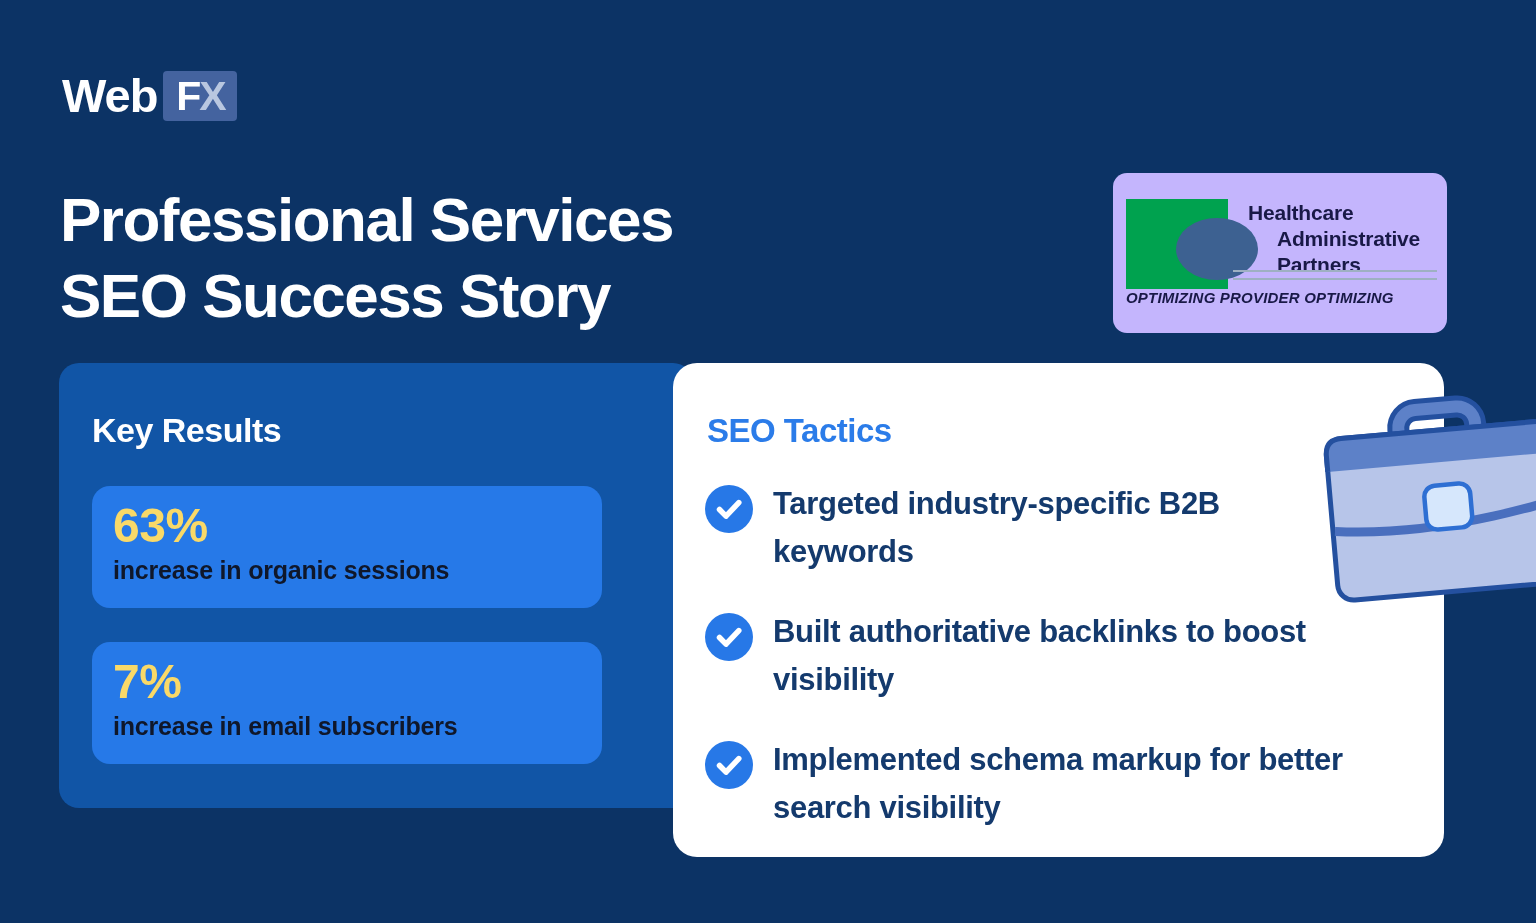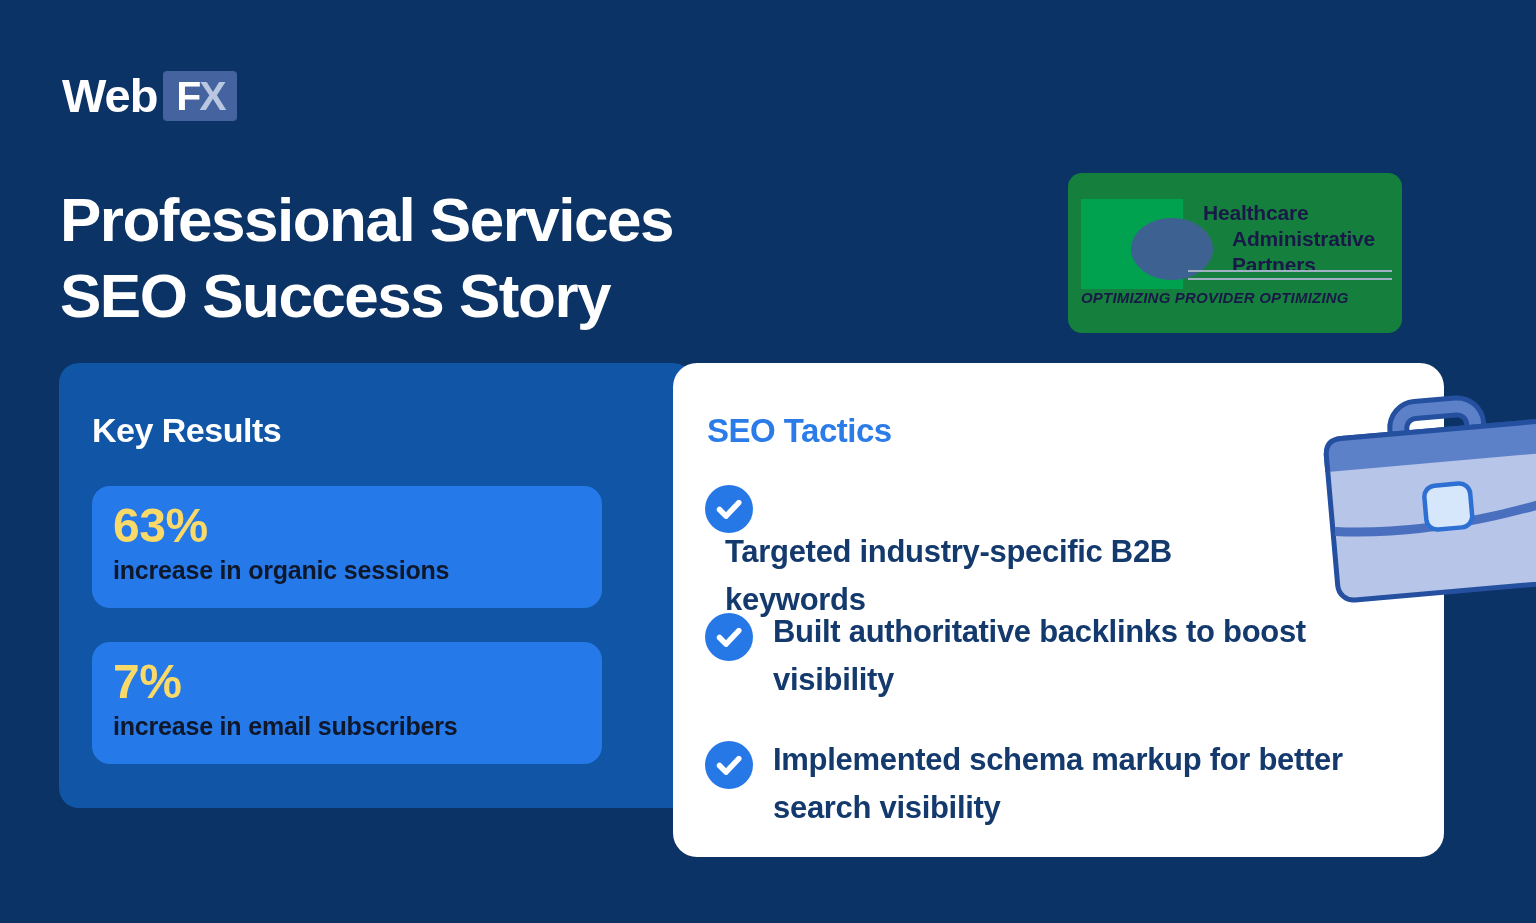--- a/index.html
+++ b/index.html
@@ -13,22 +13,22 @@
             display:flex;align-items:center;justify-content:center;
             font-size:41px;font-weight:bold;letter-spacing:-2px;line-height:1;}
   .brand-fx .f{color:#ffffff;}
   .brand-fx .x{color:#b9c7e0;}
 
   
   .headline{position:absolute;left:60px;top:182px;color:#ffffff;font-size:62px;
             font-weight:bold;letter-spacing:-1.5px;line-height:76px;}
 
   
-  .hap-card{position:absolute;left:1068px;top:173px;width:334px;height:160px;
-            background:#15803d;border-radius:14px;}
+  .hap-card{position:absolute;left:1113px;top:173px;width:334px;height:160px;
+            background:#c4b5fd;border-radius:14px;}
   .hap-green{position:absolute;left:13px;top:26px;width:102px;height:90px;background:#00a24f;}
   .hap-ellipse{position:absolute;left:63px;top:45px;width:82px;height:62px;
                background:#3d6191;border-radius:50%;}
   .hap-text{position:absolute;left:135px;top:27px;color:#191947;font-size:21px;
             font-weight:bold;line-height:26px;letter-spacing:-0.2px;}
   .hap-text .indent{padding-left:29px;}
   .hap-rule{position:absolute;left:120px;width:204px;height:2px;background:#9eb0c2;}
   .hap-rule.r1{top:97px;}
   .hap-rule.r2{top:105px;}
   .hap-tagline{position:absolute;left:13px;top:116px;width:310px;color:#191947;
@@ -47,21 +47,21 @@
               font-weight:bold;letter-spacing:-0.5px;}
   .stat-label{position:absolute;left:21px;top:70px;color:#0f172a;font-size:25px;
               font-weight:bold;letter-spacing:-0.2px;}
 
   
   .tactics-card{position:absolute;left:673px;top:363px;width:771px;height:494px;
                 background:#ffffff;border-radius:24px;}
   .tactics-title{position:absolute;left:34px;top:49px;color:#2b7ce9;font-size:33px;
                  font-weight:bold;letter-spacing:-0.5px;}
   .tactic-item{position:absolute;left:32px;display:flex;align-items:flex-start;}
-  .tactic-item.t1{top:122px;flex-direction:column;}
+  .tactic-item.t1{top:122px;}
   .tactic-item.t2{top:250px;}
   .tactic-item.t3{top:378px;}
   .check-wrap{width:48px;height:48px;flex:0 0 48px;}
   .tactic-text{margin-left:20px;margin-top:-5px;width:640px;color:#143a6d;
                font-size:31px;font-weight:bold;letter-spacing:-0.3px;line-height:48px;}
 
   
   .briefcase{position:absolute;left:1312px;top:382px;z-index:5;}
 </style>
 </head>

